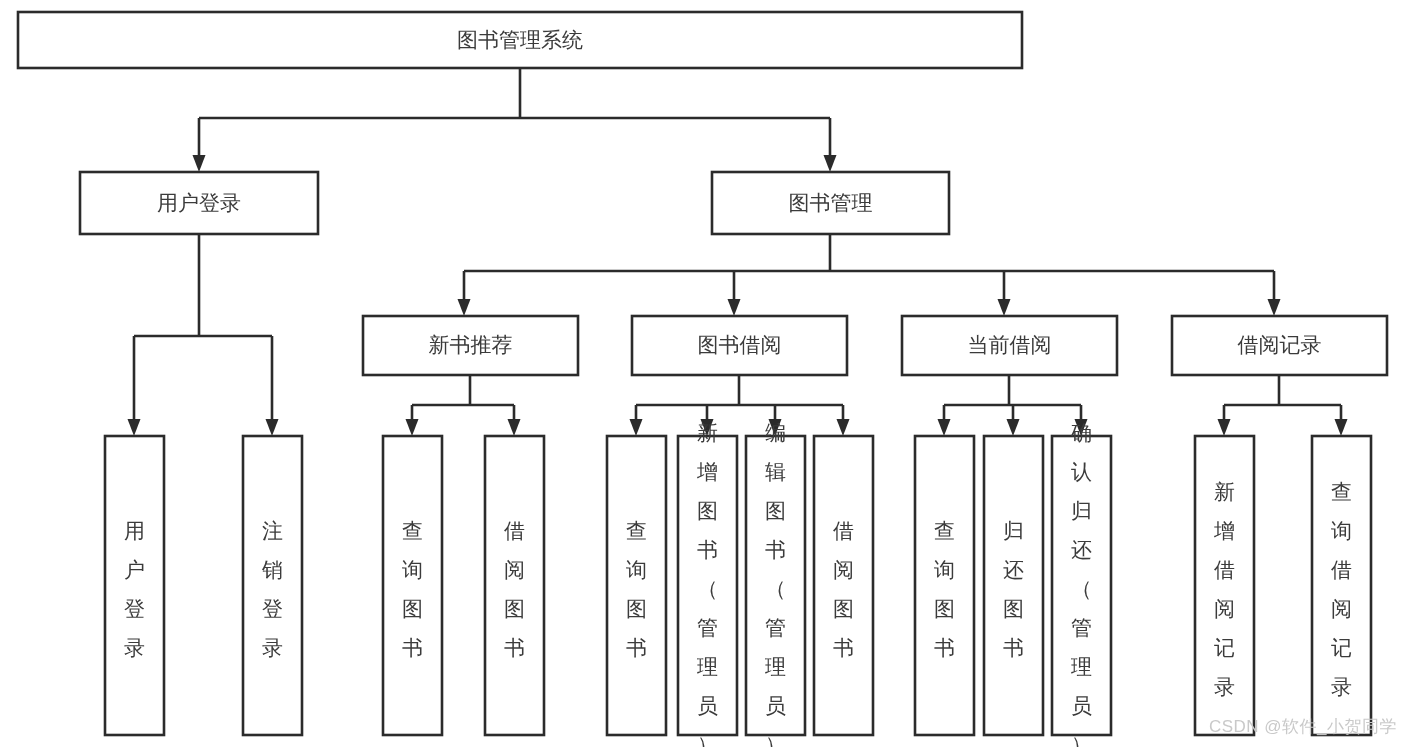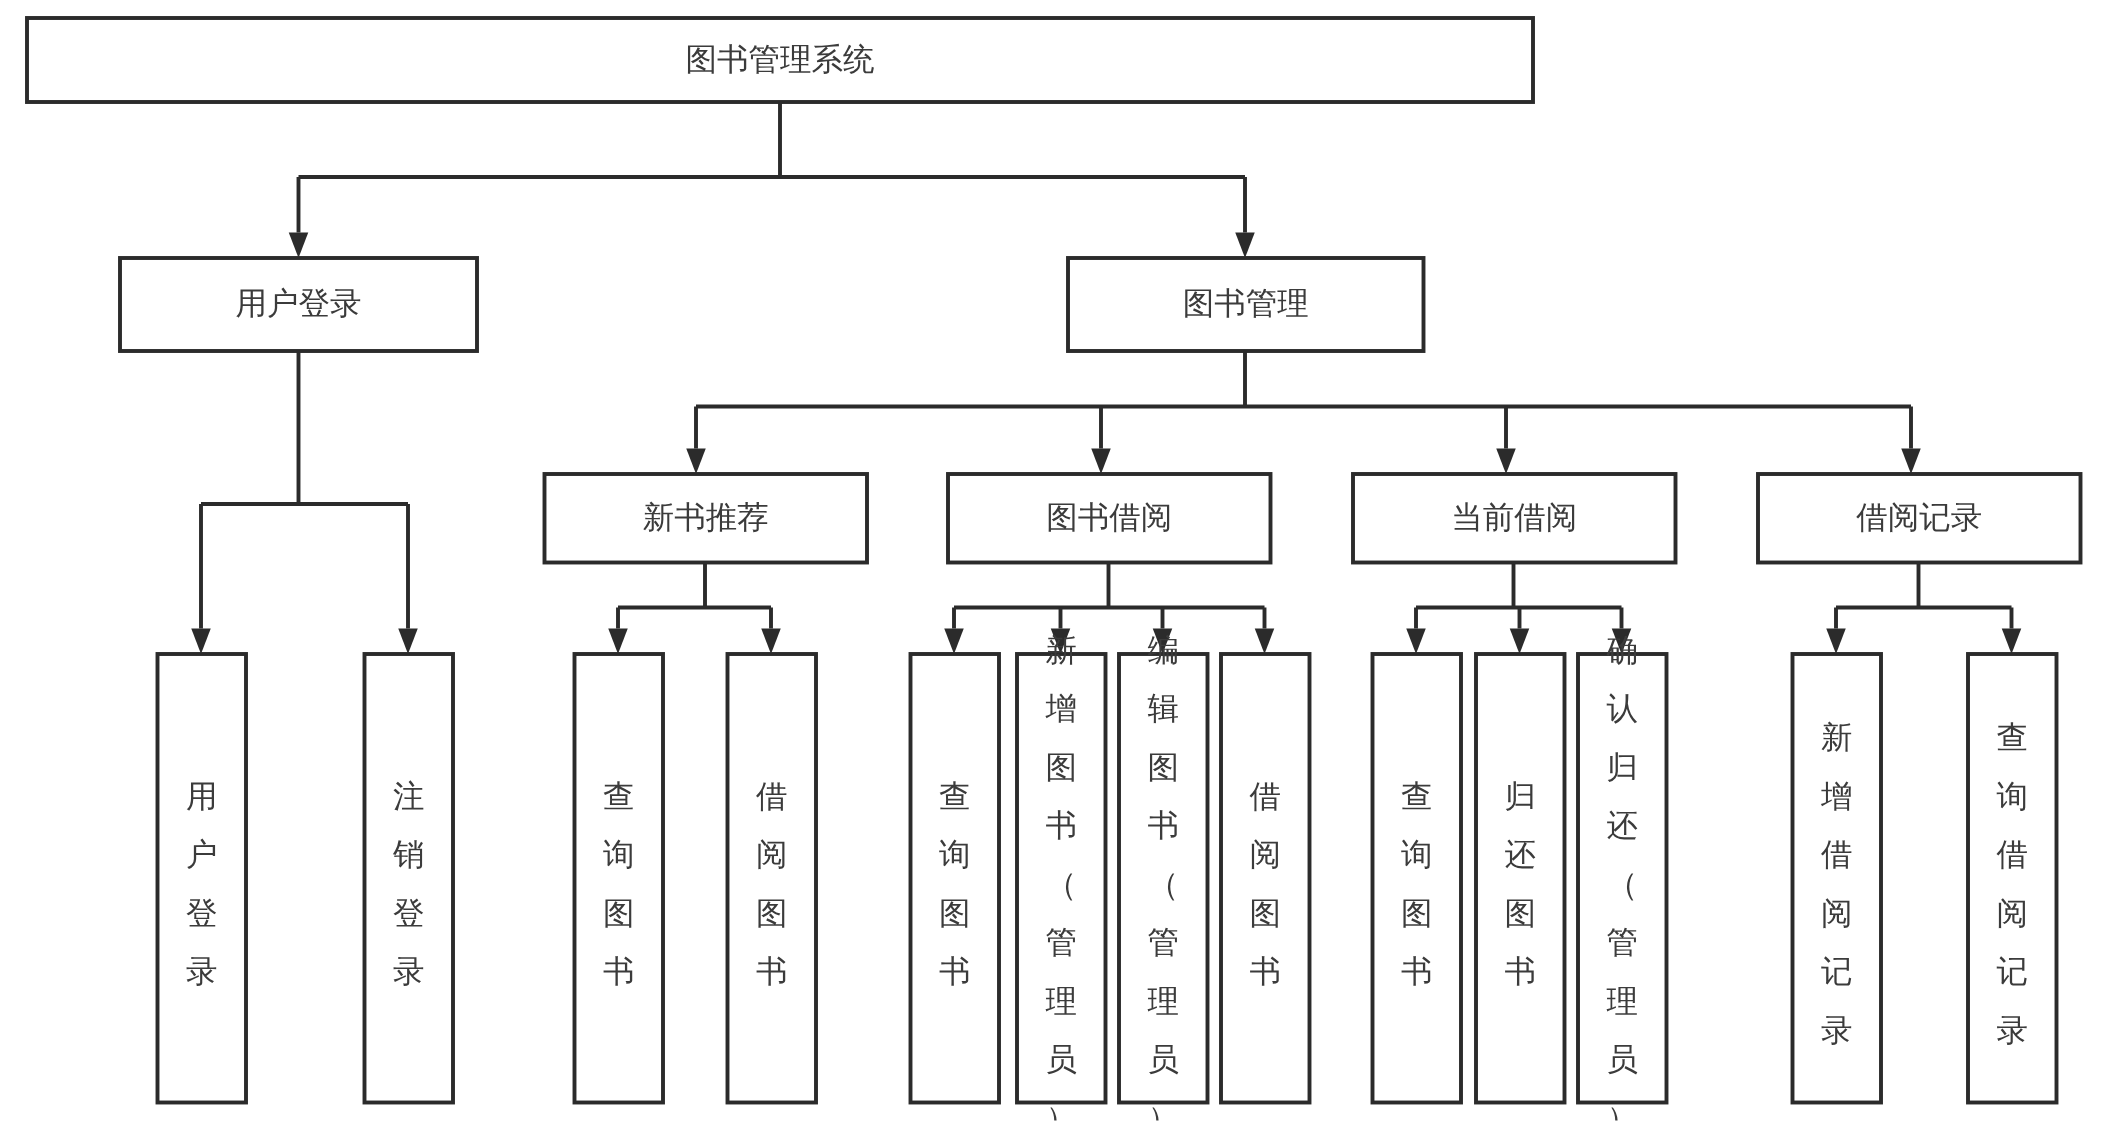--- a/index.html
+++ b/index.html
@@ -217,13 +217,14 @@
         <g>
           <rect class="node-box" x="1195" y="436" width="59" height="299"></rect>
           <text class="node-label-vertical" x="1224.5" y="498.92"><tspan x="1224.5" dy="0">新</tspan><tspan x="1224.5" dy="39">增</tspan><tspan x="1224.5" dy="39">借</tspan><tspan x="1224.5" dy="39">阅</tspan><tspan x="1224.5" dy="39">记</tspan><tspan x="1224.5" dy="39">录</tspan></text>
         </g>
         <g>
           <rect class="node-box" x="1312" y="436" width="59" height="299"></rect>
           <text class="node-label-vertical" x="1341.5" y="498.92"><tspan x="1341.5" dy="0">查</tspan><tspan x="1341.5" dy="39">询</tspan><tspan x="1341.5" dy="39">借</tspan><tspan x="1341.5" dy="39">阅</tspan><tspan x="1341.5" dy="39">记</tspan><tspan x="1341.5" dy="39">录</tspan></text>
         </g>
       </g>
   </svg>
+  <div class="watermark">CSDN @软件_小贺同学</div>
 </div>
 
 </body></html>

